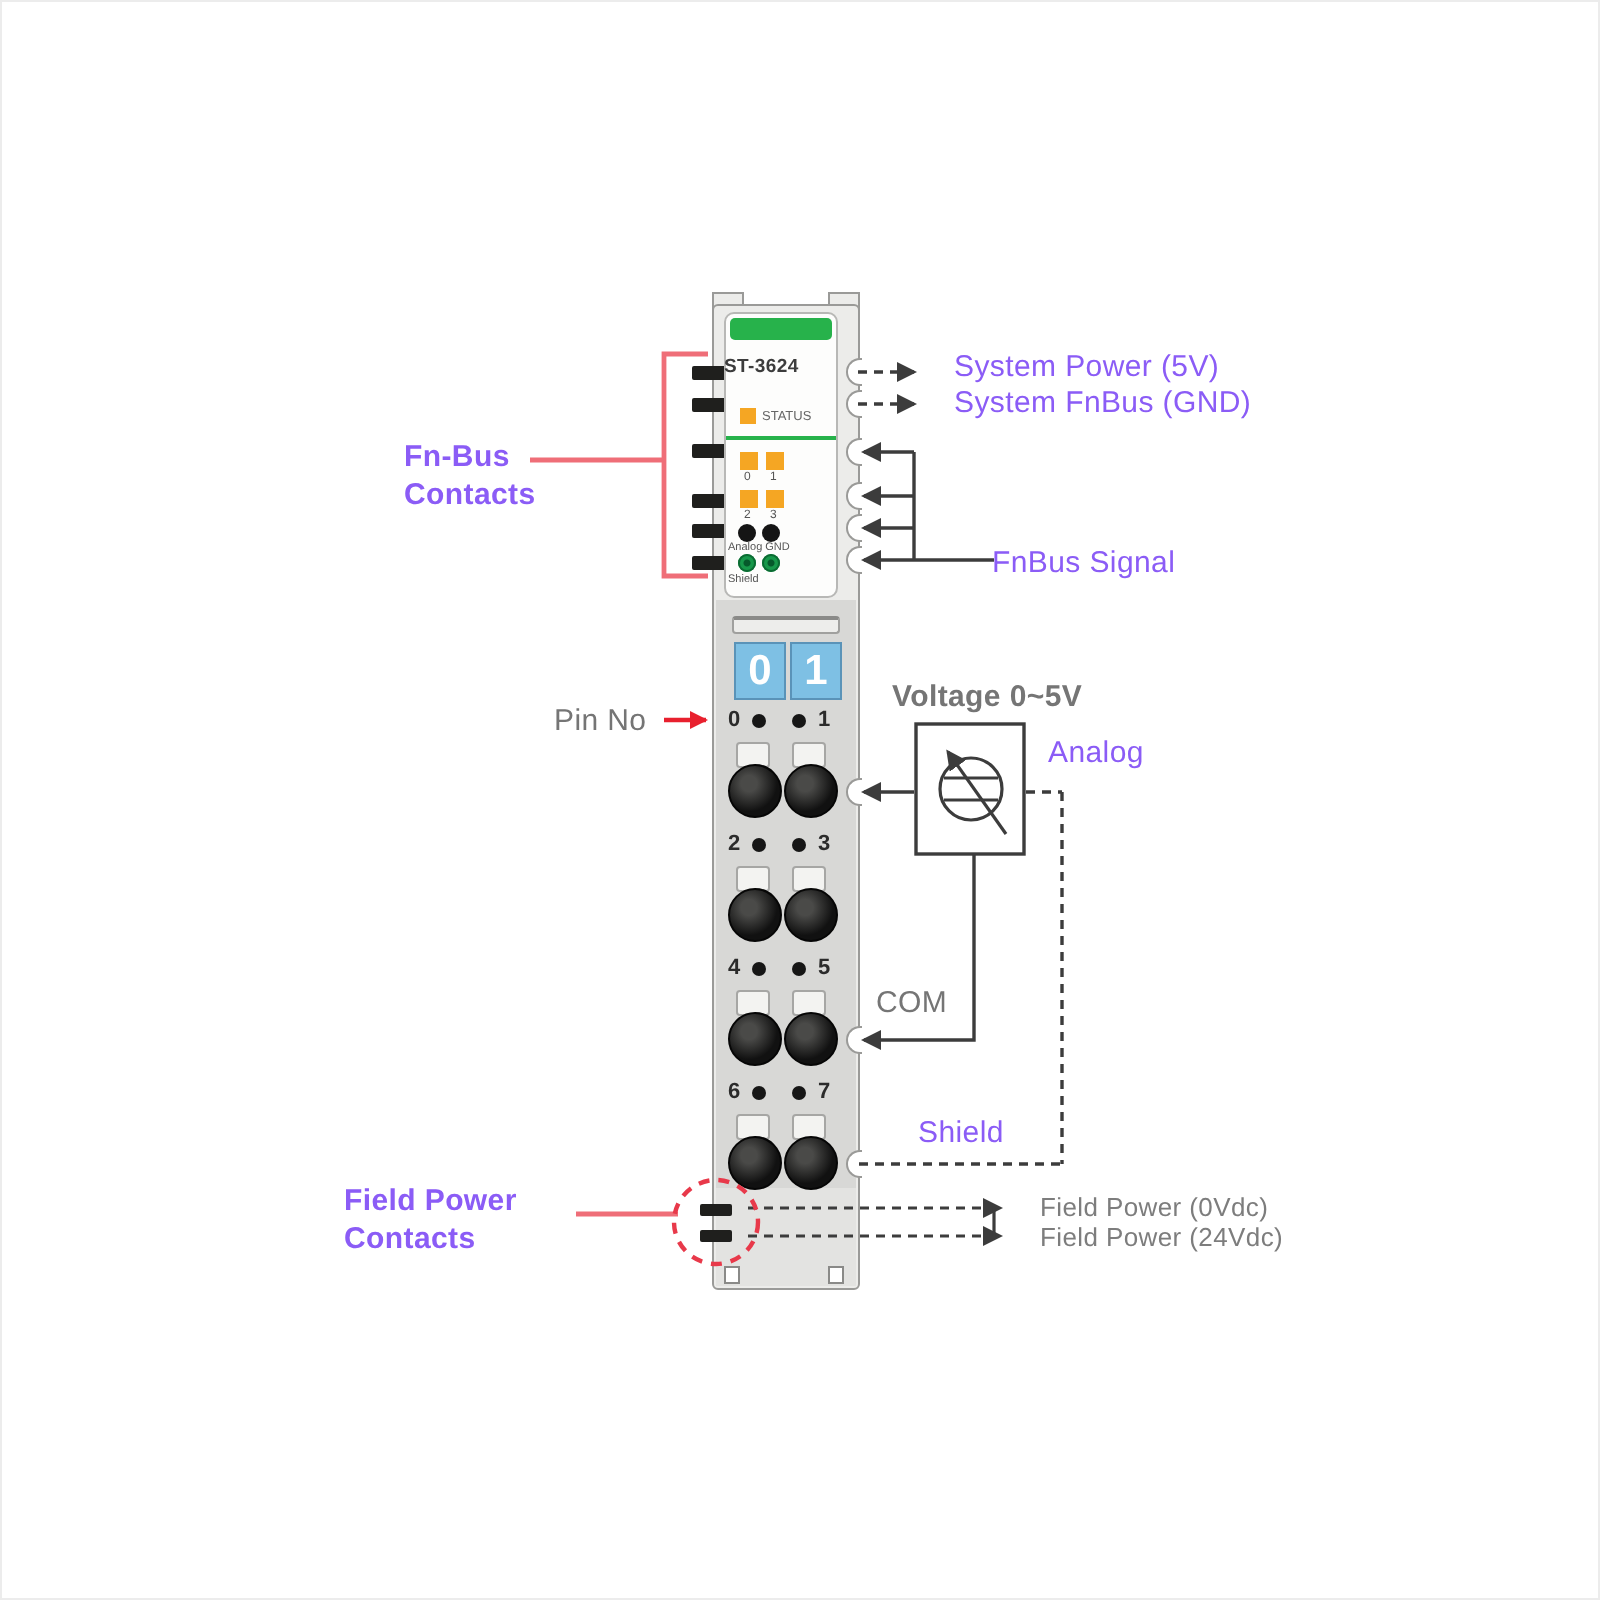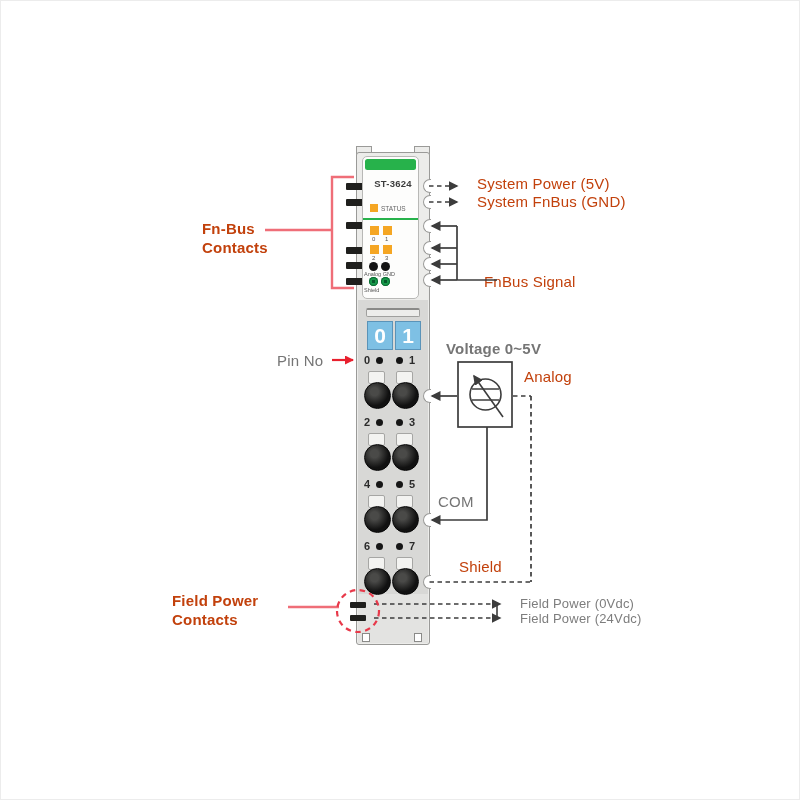--- a/index.html
+++ b/index.html
@@ -15,21 +15,21 @@
   .term-gray{left:358px;top:300px;width:70px;height:343px;background:#d8d8d6;}
   .term-light{left:358px;top:594px;width:70px;height:49px;background:#e3e3e1;}
   .bot-notch{width:8px;height:9px;background:#ffffff;border:1px solid #8a8a88;box-sizing:border-box;}
   .bus-bar{left:346px;width:18px;height:7px;background:#1f1f1d;border-radius:1px;}
   .fp-bar{left:350px;width:16px;height:6px;background:#1f1f1d;border-radius:1px;}
   .notch{left:423px;width:8px;height:14px;background:#ffffff;border:1px solid #9a9a98;
          border-right:none;border-radius:7px 0 0 7px;box-sizing:border-box;}
   .face{left:362px;top:156px;width:57px;height:143px;background:#fdfdfc;
         border:1px solid #b8b8b6;border-radius:5px;box-sizing:border-box;}
   .hdr-green{left:365px;top:159px;width:51px;height:11px;background:#27b24b;border-radius:2.5px;}
-  .model{left:362px;top:178px;width:62px;text-align:center;font-size:9.5px;font-weight:bold;
+  .model{left:362px;top:178px;width:62px;font-size:9.5px;font-weight:bold;
          color:#3c3c3c;letter-spacing:0.2px;}
   .st-led{left:370px;top:204px;width:8px;height:8px;background:#f5a623;}
   .st-txt{left:381px;top:205px;font-size:6.5px;color:#666;}
   .grn-line{left:363px;top:218px;width:55px;height:2px;background:#27b24b;}
   .io-led{width:9px;height:9px;background:#f5a623;}
   .io-lbl{font-size:6px;color:#555;}
   .gnd-dot{width:9px;height:9px;border-radius:50%;background:#151515;}
   .shd-dot{width:9px;height:9px;border-radius:50%;
            background:radial-gradient(circle,#06592b 0 1.5px,#17984a 2px);box-shadow:inset 0 0 0 1px #0c6b33;}
   .tiny{font-size:5.5px;color:#555;white-space:nowrap;}
@@ -38,21 +38,21 @@
   .digit{width:26px;height:29px;background:#7ec0e4;border:1px solid #5a93b8;box-sizing:border-box;
          color:#ffffff;font-size:21px;font-weight:bold;text-align:center;line-height:27px;}
   .pin-row{width:66px;height:13px;}
   .pin-num{width:10px;text-align:center;font-size:11px;font-weight:bold;color:#2b2b2b;top:0;}
   .pin-hole{top:3px;width:7px;height:7px;border-radius:50%;background:#161616;}
   .release{width:17px;height:13px;background:#f3f3f1;border:1px solid #a6a6a4;
            border-radius:2px;box-sizing:border-box;}
   .thole{width:27px;height:27px;border-radius:50%;border:1px solid #060606;box-sizing:border-box;
          background:radial-gradient(circle at 38% 35%,#4a4a48 0 4px,#111 14px);}
   
-  .lbl{color:#c2410c;font-size:15px;letter-spacing:0.2px;white-space:nowrap;}
+  .lbl{color:#8b5cf6;font-size:15px;letter-spacing:0.2px;white-space:nowrap;}
   .lbl2{line-height:19px;font-weight:bold;}
   .sm{font-size:13px;color:#7d7d7d;}
   .dk{color:#757575;}
   svg.overlay{left:0;top:0;pointer-events:none;}
 </style>
 </head>
 <body>
 
 <div class="canvas">
 
@@ -159,21 +159,21 @@
     <div>Fn-Bus</div>
     <div>Contacts</div>
   </div>
   <div class="abs lbl dk" style="left:277px;top:352px;">Pin No</div>
   <div class="abs lbl lbl2" style="left:172px;top:591px;">
     <div>Field Power</div>
     <div>Contacts</div>
   </div>
   <div class="abs lbl" style="left:477px;top:175px;">System Power (5V)</div>
   <div class="abs lbl" style="left:477px;top:193px;">System FnBus (GND)</div>
-  <div class="abs lbl" style="left:484px;top:273px;">FnBus Signal</div>
+  <div class="abs lbl" style="left:496px;top:273px;">FnBus Signal</div>
   <div class="abs lbl dk" style="left:446px;top:340px;font-weight:bold;">Voltage 0~5V</div>
   <div class="abs lbl" style="left:524px;top:368px;">Analog</div>
   <div class="abs lbl dk" style="left:438px;top:493px;">COM</div>
   <div class="abs lbl" style="left:459px;top:558px;">Shield</div>
   <div class="abs lbl sm" style="left:520px;top:596px;">Field Power (0Vdc)</div>
   <div class="abs lbl sm" style="left:520px;top:611px;">Field Power (24Vdc)</div>
 
   <svg class="abs overlay" width="800" height="800" viewBox="0 0 800 800">
     <defs>
       <marker id="ah" markerUnits="userSpaceOnUse" markerWidth="11" markerHeight="11" refX="8.5" refY="5" orient="auto">

